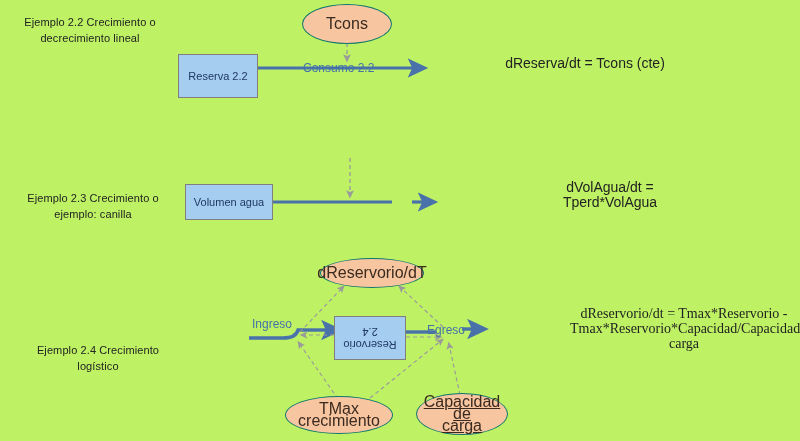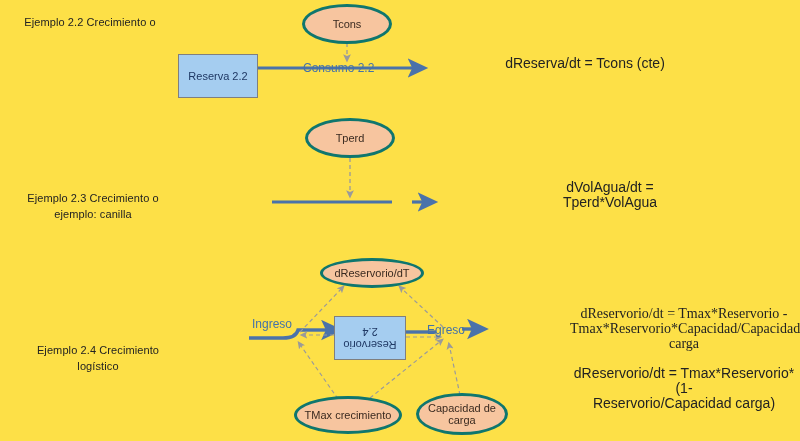--- a/index.html
+++ b/index.html
@@ -8,21 +8,21 @@
     background: #ffffff;
   }
   body {
     font-family: "Liberation Sans", sans-serif;
     color: #1a1a1a;
   }
   #canvas {
     position: relative;
     width: 800px;
     height: 441px;
-    background: #fde047;
+    background: #bef264;
     overflow: hidden;
   }
   .abs { position: absolute; }
 
   
   .caption {
     text-align: center;
     font-size: 11px;
     line-height: 16px;
     color: #222222;
@@ -51,26 +51,26 @@
     line-height: 13px;
   }
   .stock-upside {
     transform: rotate(180deg);
   }
 
   
   .conv {
     box-sizing: border-box;
     background: #f7c59f;
-    border: 3px solid #0f766e;
+    border: 1px solid #0f766e;
     border-radius: 50%;
     display: flex;
     align-items: center;
     justify-content: center;
-    font-size: 11px;
+    font-size: 16px;
     color: #3a2a20;
     text-align: center;
     line-height: 12px;
   }
 
   
   .flow-label {
     font-size: 12px;
     color: #4472a8;
     line-height: 12px;
@@ -145,20 +145,21 @@
     <g>
       <path d="M334,335 L302,335" stroke="#9a9a9a" stroke-width="1.2" stroke-dasharray="4,3" fill="none" marker-end="url(#dashhead)"></path>
     </g>
     <g>
       <path d="M406,337 L440,337" stroke="#9a9a9a" stroke-width="1.2" stroke-dasharray="4,3" fill="none" marker-end="url(#dashhead)"></path>
     </g>
   </svg>
 
   <div class="abs caption" style="left:10px; top:14px; width:160px;">
     <div>Ejemplo 2.2 Crecimiento o</div>
+    <div>decrecimiento lineal</div>
   </div>
 
   <div class="abs conv" style="left:302px; top:4px; width:90px; height:40px;">
     <span>Tcons</span>
   </div>
 
   <div class="abs stock" style="left:178px; top:54px; width:80px; height:44px;">
     <span>Reserva 2.2</span>
   </div>
 
@@ -168,24 +169,24 @@
 
   <div class="abs equation" style="left:460px; top:56px; width:250px;">
     <div>dReserva/dt = Tcons (cte)</div>
   </div>
 
   <div class="abs caption" style="left:8px; top:190px; width:170px;">
     <div>Ejemplo 2.3 Crecimiento o</div>
     <div>ejemplo: canilla</div>
   </div>
 
-  <div class="abs conv" style="left:305px; top:118px; width:90px; height:40px;">
-    <span>Tperd</span>
-  </div>
-
+
+  <div class="abs stock" style="left:185px; top:184px; width:88px; height:36px;">
+    <span>Volumen agua</span>
+  </div>
 
 
   <div class="abs equation" style="left:500px; top:180px; width:220px;">
     <div>dVolAgua/dt =</div>
     <div>Tperd*VolAgua</div>
   </div>
 
   <div class="abs caption" style="left:8px; top:342px; width:180px;">
     <div>Ejemplo 2.4 Crecimiento</div>
     <div>logístico</div>
@@ -195,43 +196,39 @@
     <span>dReservorio/dT</span>
   </div>
 
   <div class="abs stock stock-upside" style="left:334px; top:316px; width:72px; height:44px;">
     <div>
       <div>Reservorio</div>
       <div>2.4</div>
     </div>
   </div>
 
-  <div class="abs conv" style="left:294px; top:396px; width:108px; height:38px;">
+  <div class="abs conv" style="left:285px; top:396px; width:108px; height:38px;">
     <span>TMax crecimiento</span>
   </div>
 
-  <div class="abs conv" style="left:416px; top:393px; width:92px; height:42px;">
+  <div class="abs conv" style="left:416px; top:393px; width:92px; height:42px;text-decoration:underline;">
     <div>
       <div>Capacidad de</div>
       <div>carga</div>
     </div>
   </div>
 
   <div class="abs flow-label" style="left:252px; top:318px; width:50px;">
     <span>Ingreso</span>
   </div>
 
   <div class="abs flow-label" style="left:427px; top:324px; width:50px;">
     <span>Egreso</span>
   </div>
 
   <div class="abs equation" style="left:570px; top:306px; width:228px;font-family:Liberation Serif, serif;">
     <div>dReservorio/dt = Tmax*Reservorio -</div>
     <div>Tmax*Reservorio*Capacidad/Capacidad</div>
     <div>carga</div>
   </div>
 
-  <div class="abs equation" style="left:570px; top:366px; width:228px;">
-    <div>dReservorio/dt = Tmax*Reservorio*(1-</div>
-    <div>Reservorio/Capacidad carga)</div>
-  </div>
 
 </div>
 
 </body></html>

